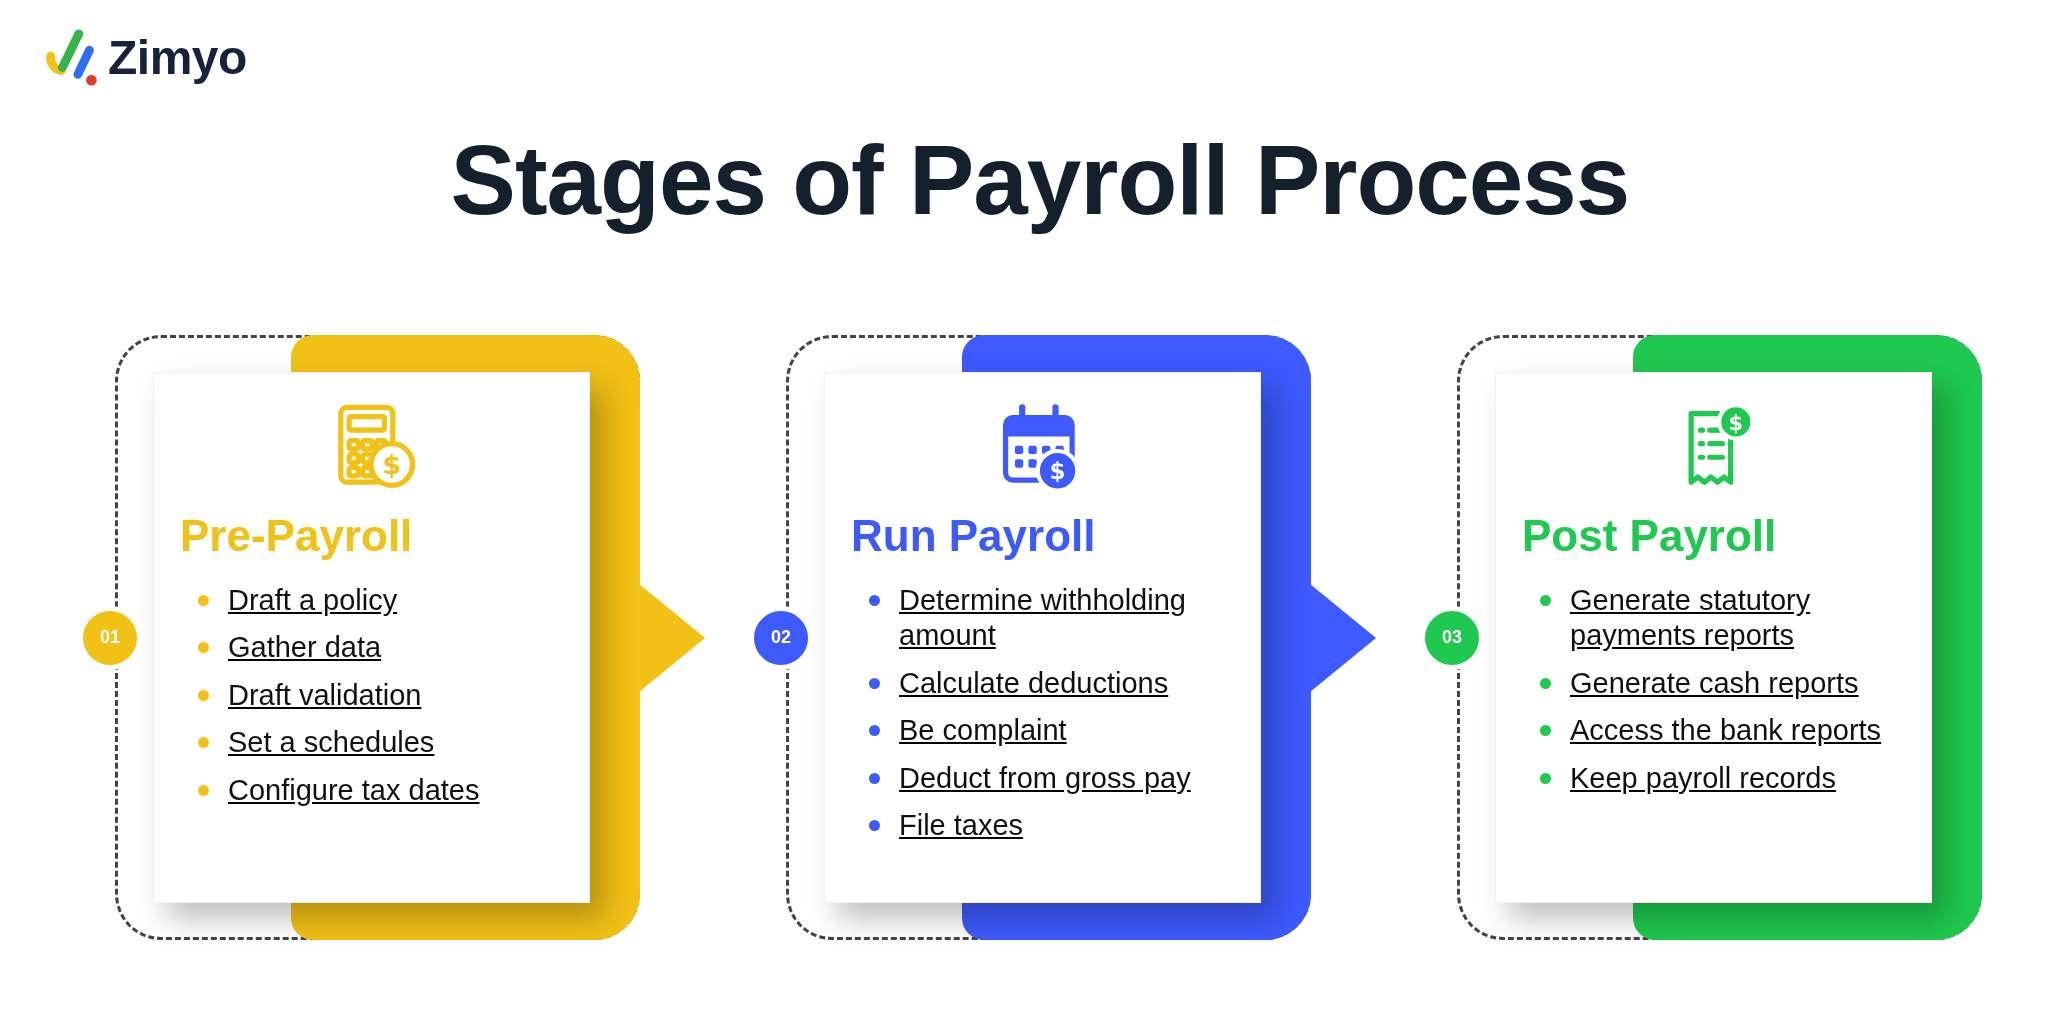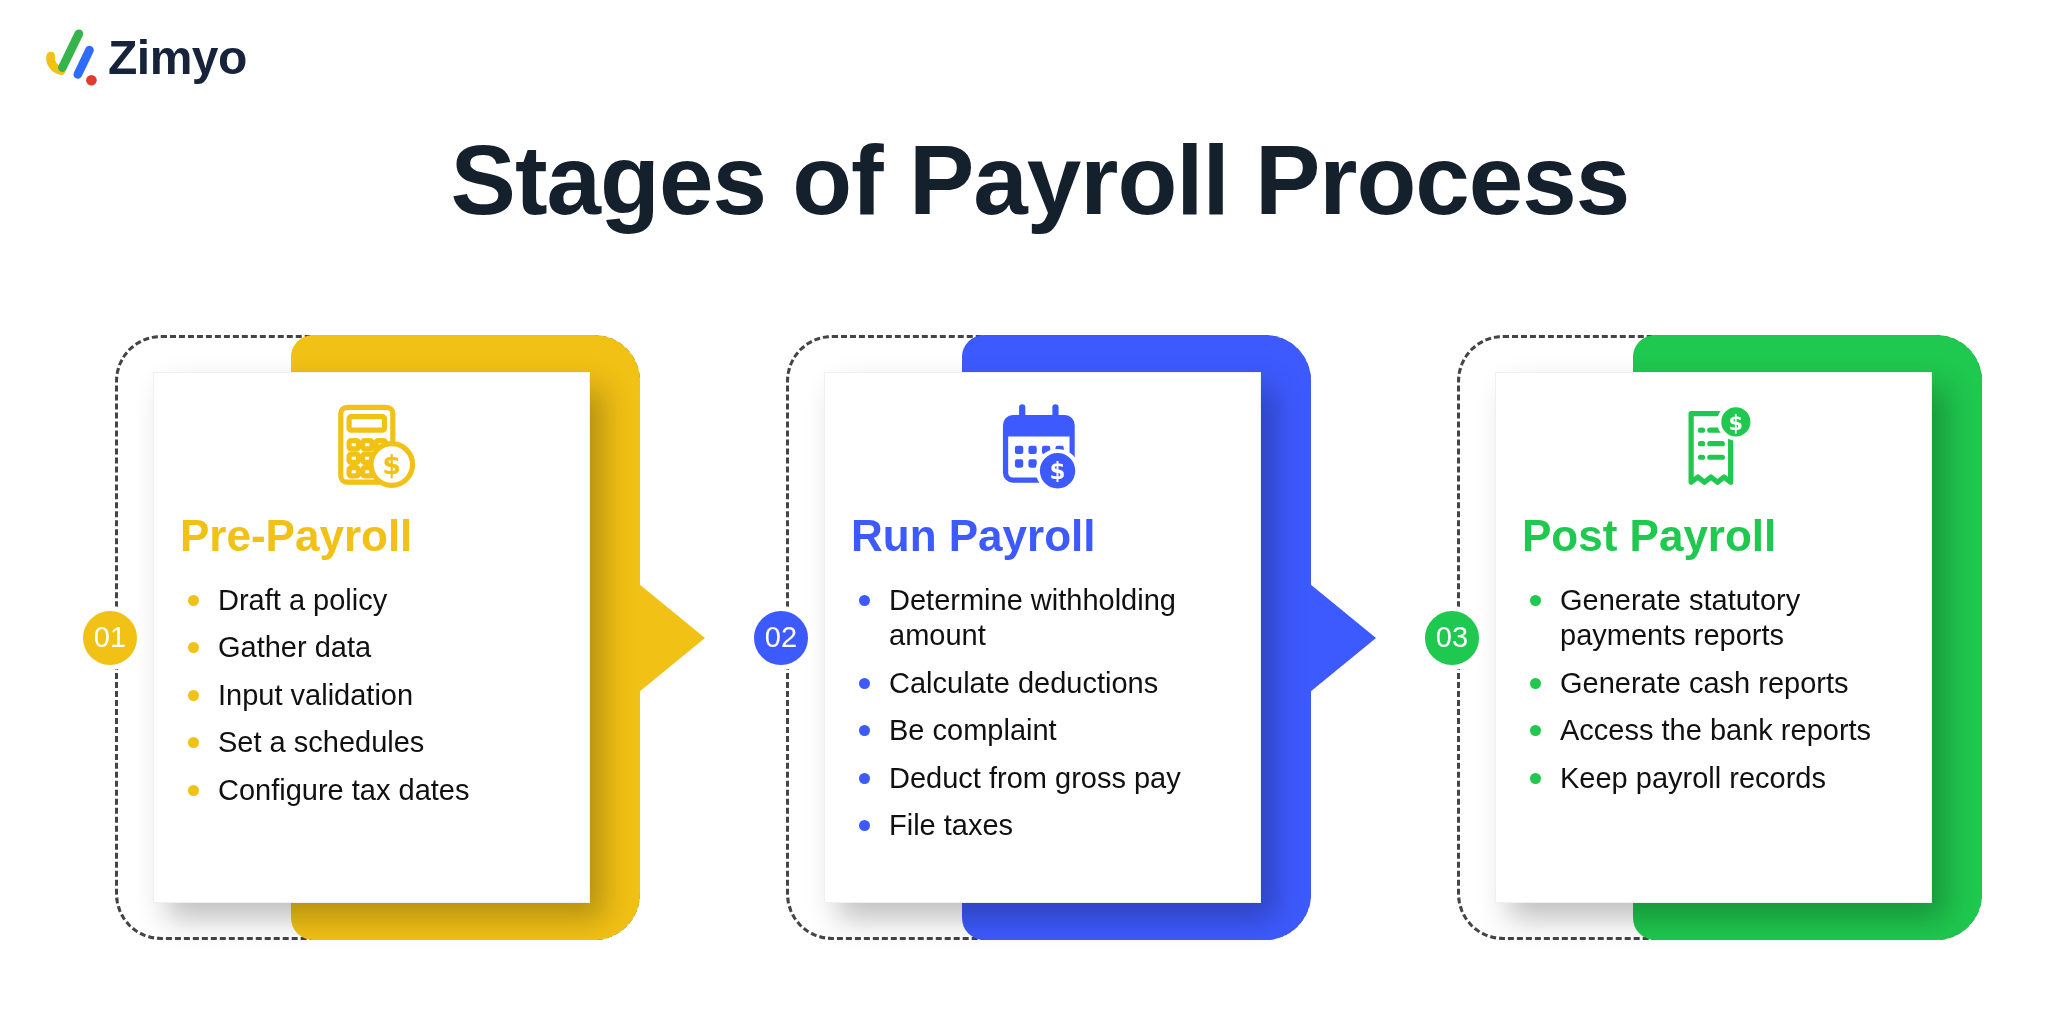--- a/index.html
+++ b/index.html
@@ -49,31 +49,31 @@
     position: absolute; left: 38px; top: 37px; z-index: 2;
     width: 437px; height: 531px;
     background: #ffffff; border: 1px solid #f0f0f0;
     box-shadow: 14px 16px 28px rgba(0,0,0,0.25);
     padding: 16px 26px 0;
   }
   .card-badge {
     position: absolute; left: -37px; top: 50%; transform: translateY(-50%); z-index: 3;
     width: 64px; height: 64px; border-radius: 50%;
     background: var(--accent); border: 5px solid #ffffff;
-    color: #ffffff; font-size: 29px; font-weight: normal;
+    color: #ffffff; font-size: 18px; font-weight: bold;
     display: flex; align-items: center; justify-content: center; text-align: center;
   }
 
   .card-icon { display: flex; justify-content: center; margin-top: 10px; color: var(--accent); }
   .card-icon svg { width: 108px; height: 104px; }
   .card-title {
     margin: 8px 0 22px; text-align: left;
     font-size: 44px; font-weight: 800; color: var(--accent);
   }
-  .card-list { list-style: none; margin: 0; padding: 0 0 0 6px; }
+  .card-list { list-style: none; margin: 10px; padding: 0 0 0 6px; text-decoration: underline; }
   .card-list li {
     position: relative; padding-left: 32px; margin-bottom: 12px;
     font-size: 29px; line-height: 1.22; color: #101010; font-weight: 500;
   }
   .card-list li::before {
     content: ""; position: absolute; left: 2px; top: 12px;
     width: 11px; height: 11px; border-radius: 50%; background: var(--accent);
   }
 </style>
 </head>
@@ -116,21 +116,21 @@
               <rect x="41" y="66" width="9" height="8" rx="2"></rect>
             </g>
             <circle cx="69" cy="63" r="20" fill="#ffffff" stroke="currentColor" stroke-width="5"></circle>
             <text x="69" y="72" font-size="26" font-weight="bold" text-anchor="middle" fill="currentColor" font-family="DejaVu Sans, sans-serif">$</text>
           </svg>
         </div>
         <h2 class="card-title">Pre-Payroll</h2>
         <ul class="card-list">
           <li>Draft a policy</li>
           <li>Gather data</li>
-          <li>Input validation</li>
+          <li>Draft validation</li>
           <li>Set a schedules</li>
           <li>Configure tax dates</li>
         </ul>
       </div>
     </section>
 
     <section class="card card--blue">
       <div class="card-dashed"></div>
       <div class="card-color has-arrow"></div>
       <div class="card-badge">02</div>

